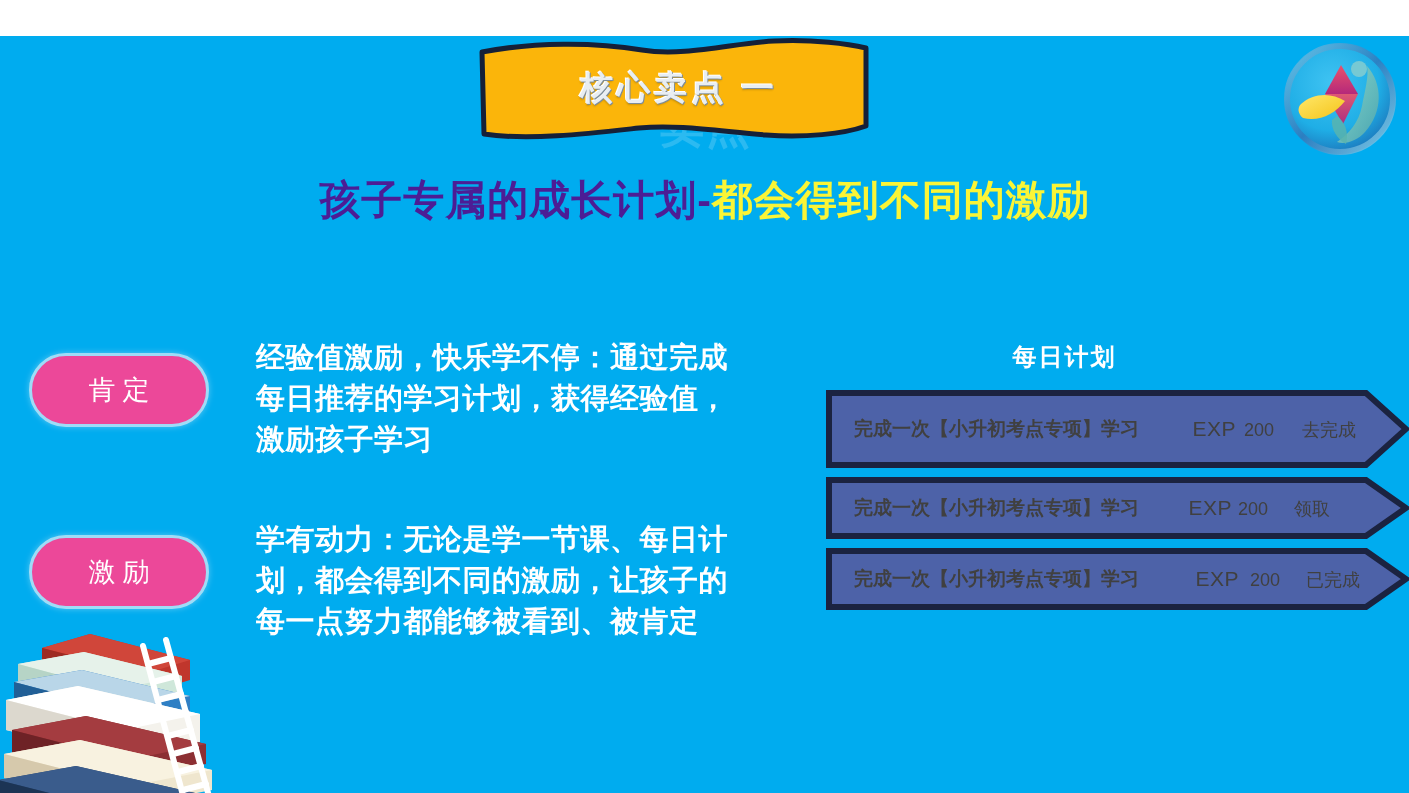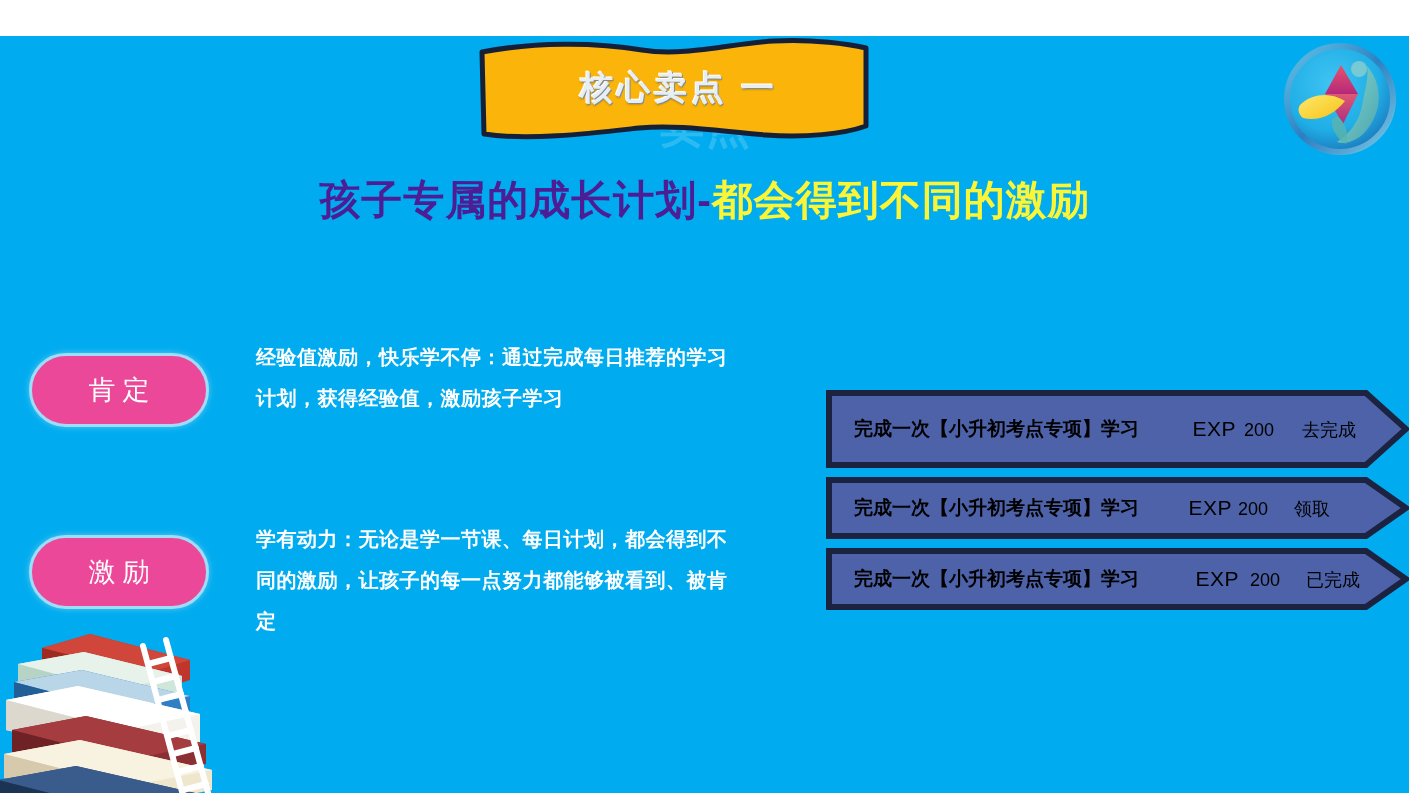--- a/index.html
+++ b/index.html
@@ -99,21 +99,21 @@
   }
   .pill-1 { left: 29px; top: 317px; }
   .pill-2 { left: 29px; top: 499px; }
 
   
   .para {
     position: absolute;
     left: 256px;
     width: 482px;
     color: #FFFFFF;
-    font-size: 20px;
+    font-size: 29px;
     font-weight: 700;
     line-height: 41px;
     letter-spacing: 0.5px;
     z-index: 4;
   }
   .para-1 { top: 301px; }
   .para-2 { top: 483px; }
 
   
   .panel-heading {
@@ -148,21 +148,21 @@
     display: block;
   }
   .task-inner {
     position: absolute;
     left: 0; top: 0;
     width: 576px; height: 100%;
     display: flex;
     align-items: center;
     padding-left: 28px;
     padding-right: 36px;
-    color: #000000;
+    color: #404040;
     pointer-events: none;
   }
   .task-title {
     font-size: 19px;
     font-weight: 700;
     white-space: nowrap;
   }
   .task-right {
     margin-left: auto;
     display: flex;
@@ -263,20 +263,21 @@
   <div class="pill pill-1">
     <span>肯定</span>
   </div>
   <div class="pill pill-2">
     <span>激励</span>
   </div>
 
   <div class="para para-1">经验值激励，快乐学不停：通过完成每日推荐的学习计划，获得经验值，激励孩子学习</div>
   <div class="para para-2">学有动力：无论是学一节课、每日计划，都会得到不同的激励，让孩子的每一点努力都能够被看到、被肯定</div>
 
+  <div class="panel-heading">每日计划</div>
 
   <div class="task-list">
 
     <div class="task-row h-tall row-a">
       <svg viewBox="0 0 583 78" preserveAspectRatio="none" xmlns="http://www.w3.org/2000/svg">
         <path d="M3,3 L540,3 L580,39 L540,75 L3,75 Z" fill="#4D62A8" stroke="#1B2340" stroke-width="6" stroke-linejoin="miter"></path>
       </svg>
       <div class="task-inner">
         <span class="task-title">完成一次【小升初考点专项】学习</span>
         <span class="task-right">

